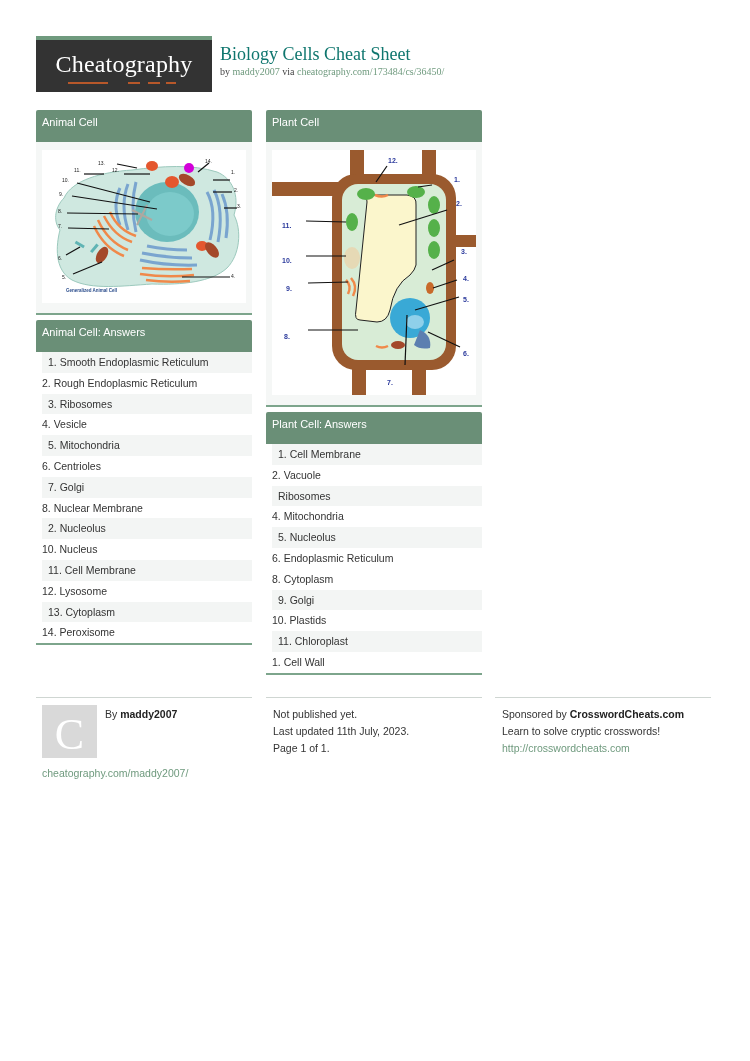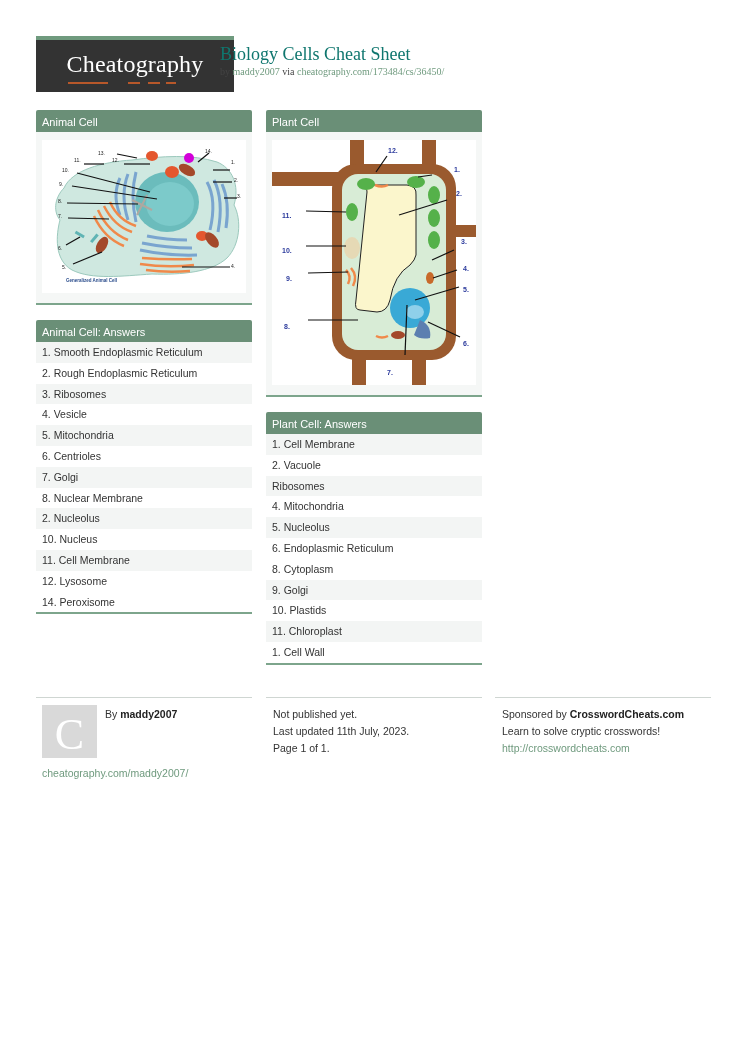--- a/index.html
+++ b/index.html
@@ -1,33 +1,33 @@
 <!DOCTYPE html>
 <html><head>
 <meta charset="utf-8">
 <style>
   html, body { margin:0; padding:0; background:#ffffff; }
   body { width:750px; height:1061px; position:relative; font-family:"Liberation Sans", sans-serif; color:#3a3a3a; overflow:hidden; }
 
-  .logo { position:absolute; left:36px; top:36px; width:198px; height:56px; background:#333333; border-top:4px solid #6f9a7e; box-sizing:border-box; }
+  .logo { position:absolute; left:36px; top:36px; width:176px; height:56px; background:#333333; border-top:4px solid #6f9a7e; box-sizing:border-box; }
   .logo-text { position:absolute; left:0; right:0; top:11px; text-align:center; font-family:"Liberation Serif", serif; font-size:24px; color:#ffffff; letter-spacing:0.2px; }
   .logo-underline { position:absolute; height:2px; background:#b8582a; top:42px; }
 
   .title { position:absolute; left:220px; top:44px; font-family:"Liberation Serif", serif; font-size:18px; color:#0f766e; }
   .subtitle { position:absolute; left:220px; top:66px; font-family:"Liberation Serif", serif; font-size:10px; color:#444; }
   .subtitle .link { color:#6f9a7e; }
 
   .box { position:absolute; width:216px; background:#ffffff; }
-  .box-head { background:#6a8f77; color:#ffffff; font-size:11px; padding:0 6px; height:22px; line-height:24px; border-radius:2px 2px 0 0; }
+  .box-head { background:#6a8f77; color:#ffffff; font-size:11px; padding:0 6px; height:32px; line-height:24px; border-radius:2px 2px 0 0; }
   .box-bottom { height:2px; background:#7da58c; }
   .img-wrap { padding:8px 6px 10px 6px; background:#f5f7f6; }
   .img-inner { background:#ffffff; position:relative; }
 
   .row { font-size:10.5px; height:20.8px; line-height:20.8px; padding:0 6px; color:#333; }
-  .row.odd { background:#f3f5f4; }
+  .row.odd { background:#f3f5f4;margin-left:6px; }
   .row.even { background:#ffffff; }
 
   .footer-line { position:absolute; top:697px; height:1px; background:#cfd6d2; }
   .f-avatar { position:absolute; left:42px; top:705px; width:55px; height:53px; background:#d9d9d9; }
   .f-avatar span { position:absolute; left:0; right:0; top:4px; text-align:center; font-family:"Liberation Serif", serif; font-size:44px; color:#ffffff; }
   .f-text { position:absolute; font-size:10.5px; color:#333; }
   .f-text b { color:#222; font-weight:bold; }
   .f-link { color:#6f9a7e; }
 
   svg text { font-family:"Liberation Sans", sans-serif; }
@@ -135,20 +135,21 @@
   <div class="row odd">3. Ribosomes</div>
   <div class="row even">4. Vesicle</div>
   <div class="row odd">5. Mitochondria</div>
   <div class="row even">6. Centrioles</div>
   <div class="row odd">7. Golgi</div>
   <div class="row even">8. Nuclear Membrane</div>
   <div class="row odd">2. Nucleolus</div>
   <div class="row even">10. Nucleus</div>
   <div class="row odd">11. Cell Membrane</div>
   <div class="row even">12. Lysosome</div>
+  <div class="row odd">13. Cytoplasm</div>
   <div class="row even">14. Peroxisome</div>
   <div class="box-bottom"></div>
 </div>
 
 <div class="box" style="left:266px;top:110px;">
   <div class="box-head">Plant Cell</div>
   <div class="img-wrap">
     <div class="img-inner" style="height:245px;">
       <svg width="204" height="245" viewBox="0 0 204 245">
         <g fill="#9a5a2e">

